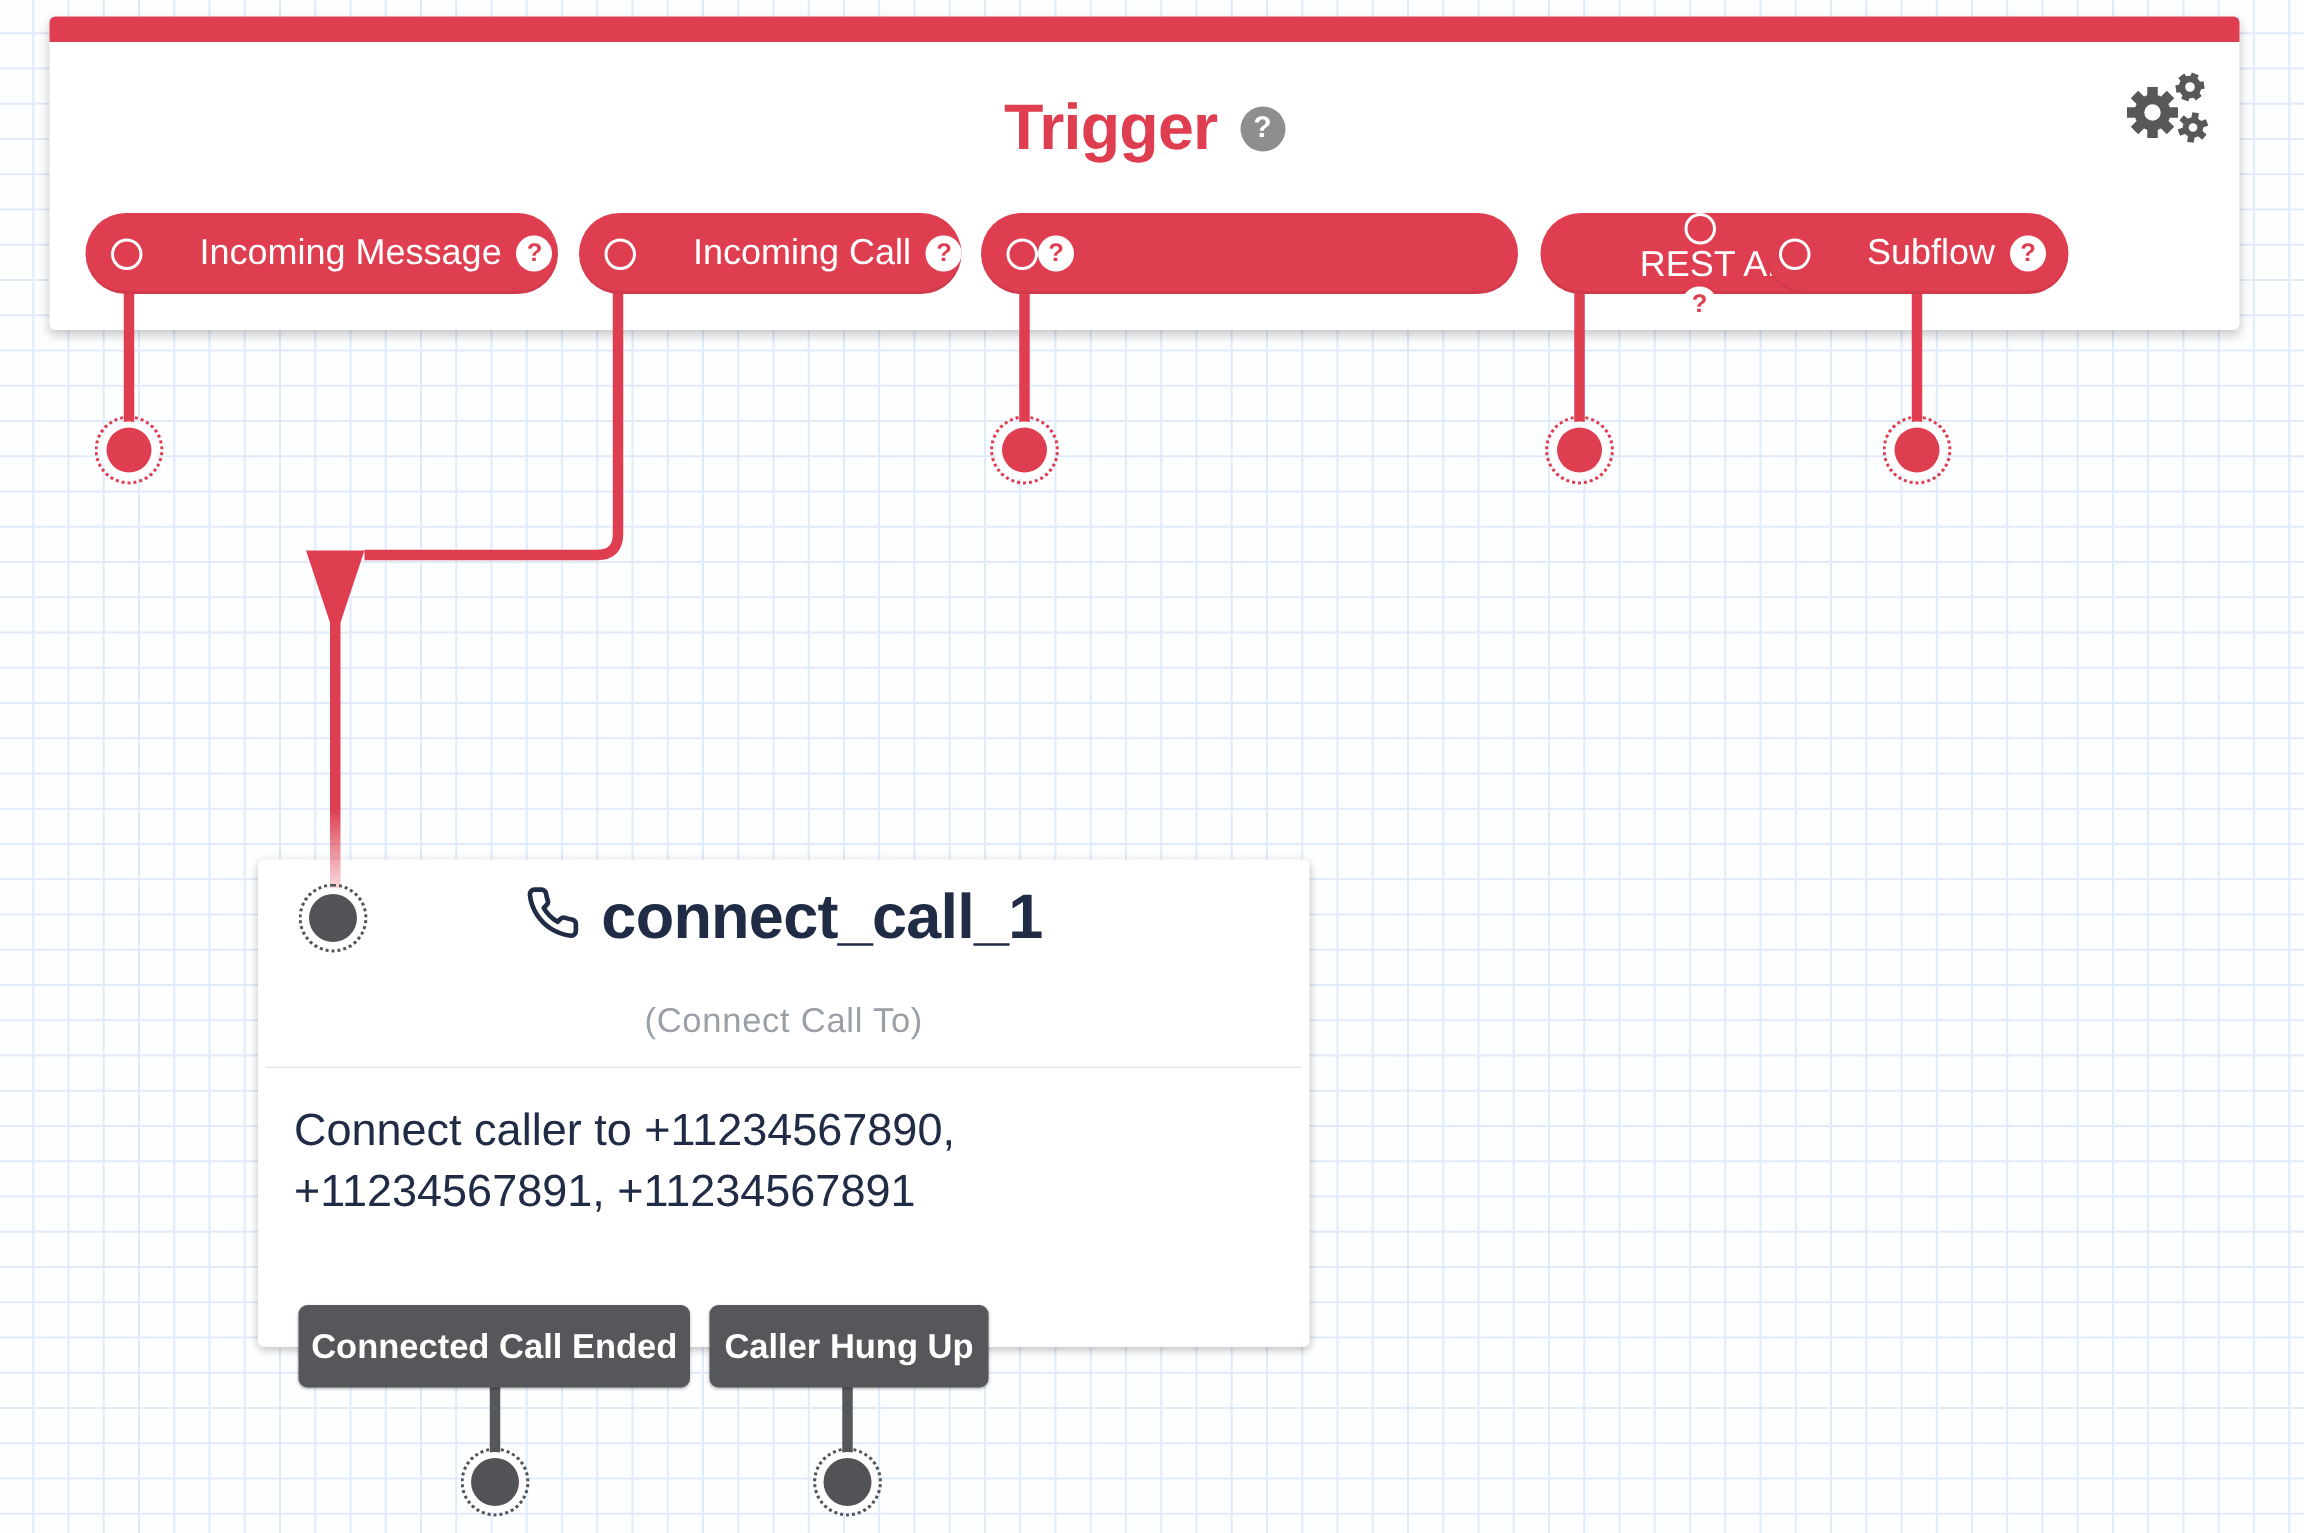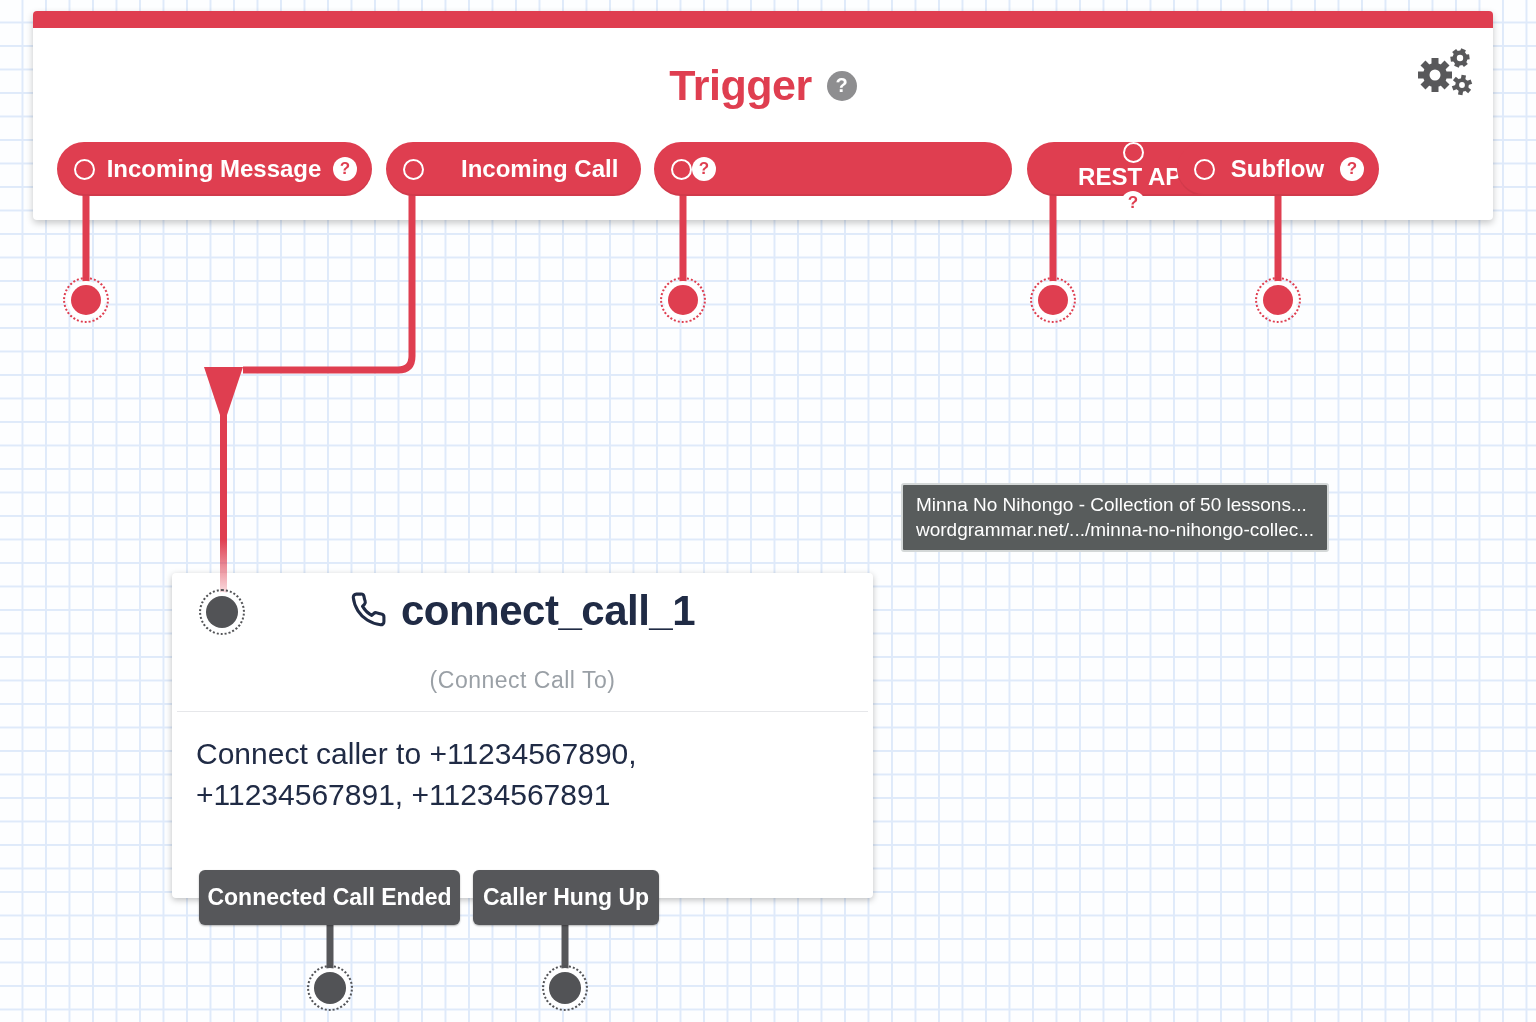--- a/index.html
+++ b/index.html
@@ -31,24 +31,24 @@
   .q-gray{width:30px;height:30px;border-radius:50%;background:#8e8e90;color:#fff;
     font-size:20px;font-weight:700;display:flex;align-items:center;justify-content:center;}
   .gears{position:absolute;right:16px;top:34px;}
 
   .tbtn{
     position:absolute;top:131px;height:54px;border-radius:27px;background:var(--red);
     display:flex;align-items:center;padding:0 15px 0 17px;color:#fff;z-index:6;
     box-shadow:inset 0 -2px 0 rgba(0,0,0,0.06);
   }
   .tbtn .radio{width:21px;height:21px;border:2.5px solid #fff;border-radius:50%;flex:none;}
-  .tbtn-label{flex:1;text-align:center;font-size:24px;font-weight:700;white-space:nowrap;padding:0 10px;}
+  .tbtn-label{flex:1;text-align:center;font-size:24px;font-weight:400;white-space:nowrap;padding:0 10px;margin-left:28px;}
   .q-white{width:24px;height:24px;border-radius:50%;background:#fff;color:var(--red);
     font-size:17px;font-weight:700;display:flex;align-items:center;justify-content:center;flex:none;}
-  .b1{left:24px;width:315px;} .b2{left:353px;width:255px;gap:27px;} .b3{left:621px;width:358px;}
+  .b1{left:24px;width:315px;} .b2{left:353px;width:255px;} .b3{left:621px;width:358px;}
   .b4{left:994px;width:210px;flex-direction:column;} .b5{left:1144px;width:202px;justify-content:flex-end;}
 
   
   .connectors{position:absolute;left:0;top:0;z-index:3;}
 
   
   .port{position:absolute;border-radius:50%;z-index:5;}
   .port::after{content:"";position:absolute;border-radius:50%;}
   .port.red{width:30px;height:30px;background:var(--red);box-shadow:0 0 0 4px #fff;}
   .port.red::after{inset:-8px;border:2px dotted var(--red);}
@@ -194,18 +194,14 @@
   </svg>
 
   <div class="port red" style="left:71px;top:285px;"></div>
   <div class="port red" style="left:668px;top:285px;"></div>
   <div class="port red" style="left:1038px;top:285px;"></div>
   <div class="port red" style="left:1263px;top:285px;"></div>
   <div class="port gray" style="left:206px;top:596px;"></div>
   <div class="port gray" style="left:314px;top:972px;"></div>
   <div class="port gray" style="left:549px;top:972px;"></div>
 
-  <div class="tooltip">
-    <div>Minna No Nihongo - Collection of 50 lessons...</div>
-    <div>wordgrammar.net/.../minna-no-nihongo-collec...</div>
-  </div>
 
 </div>
 
 </body></html>

